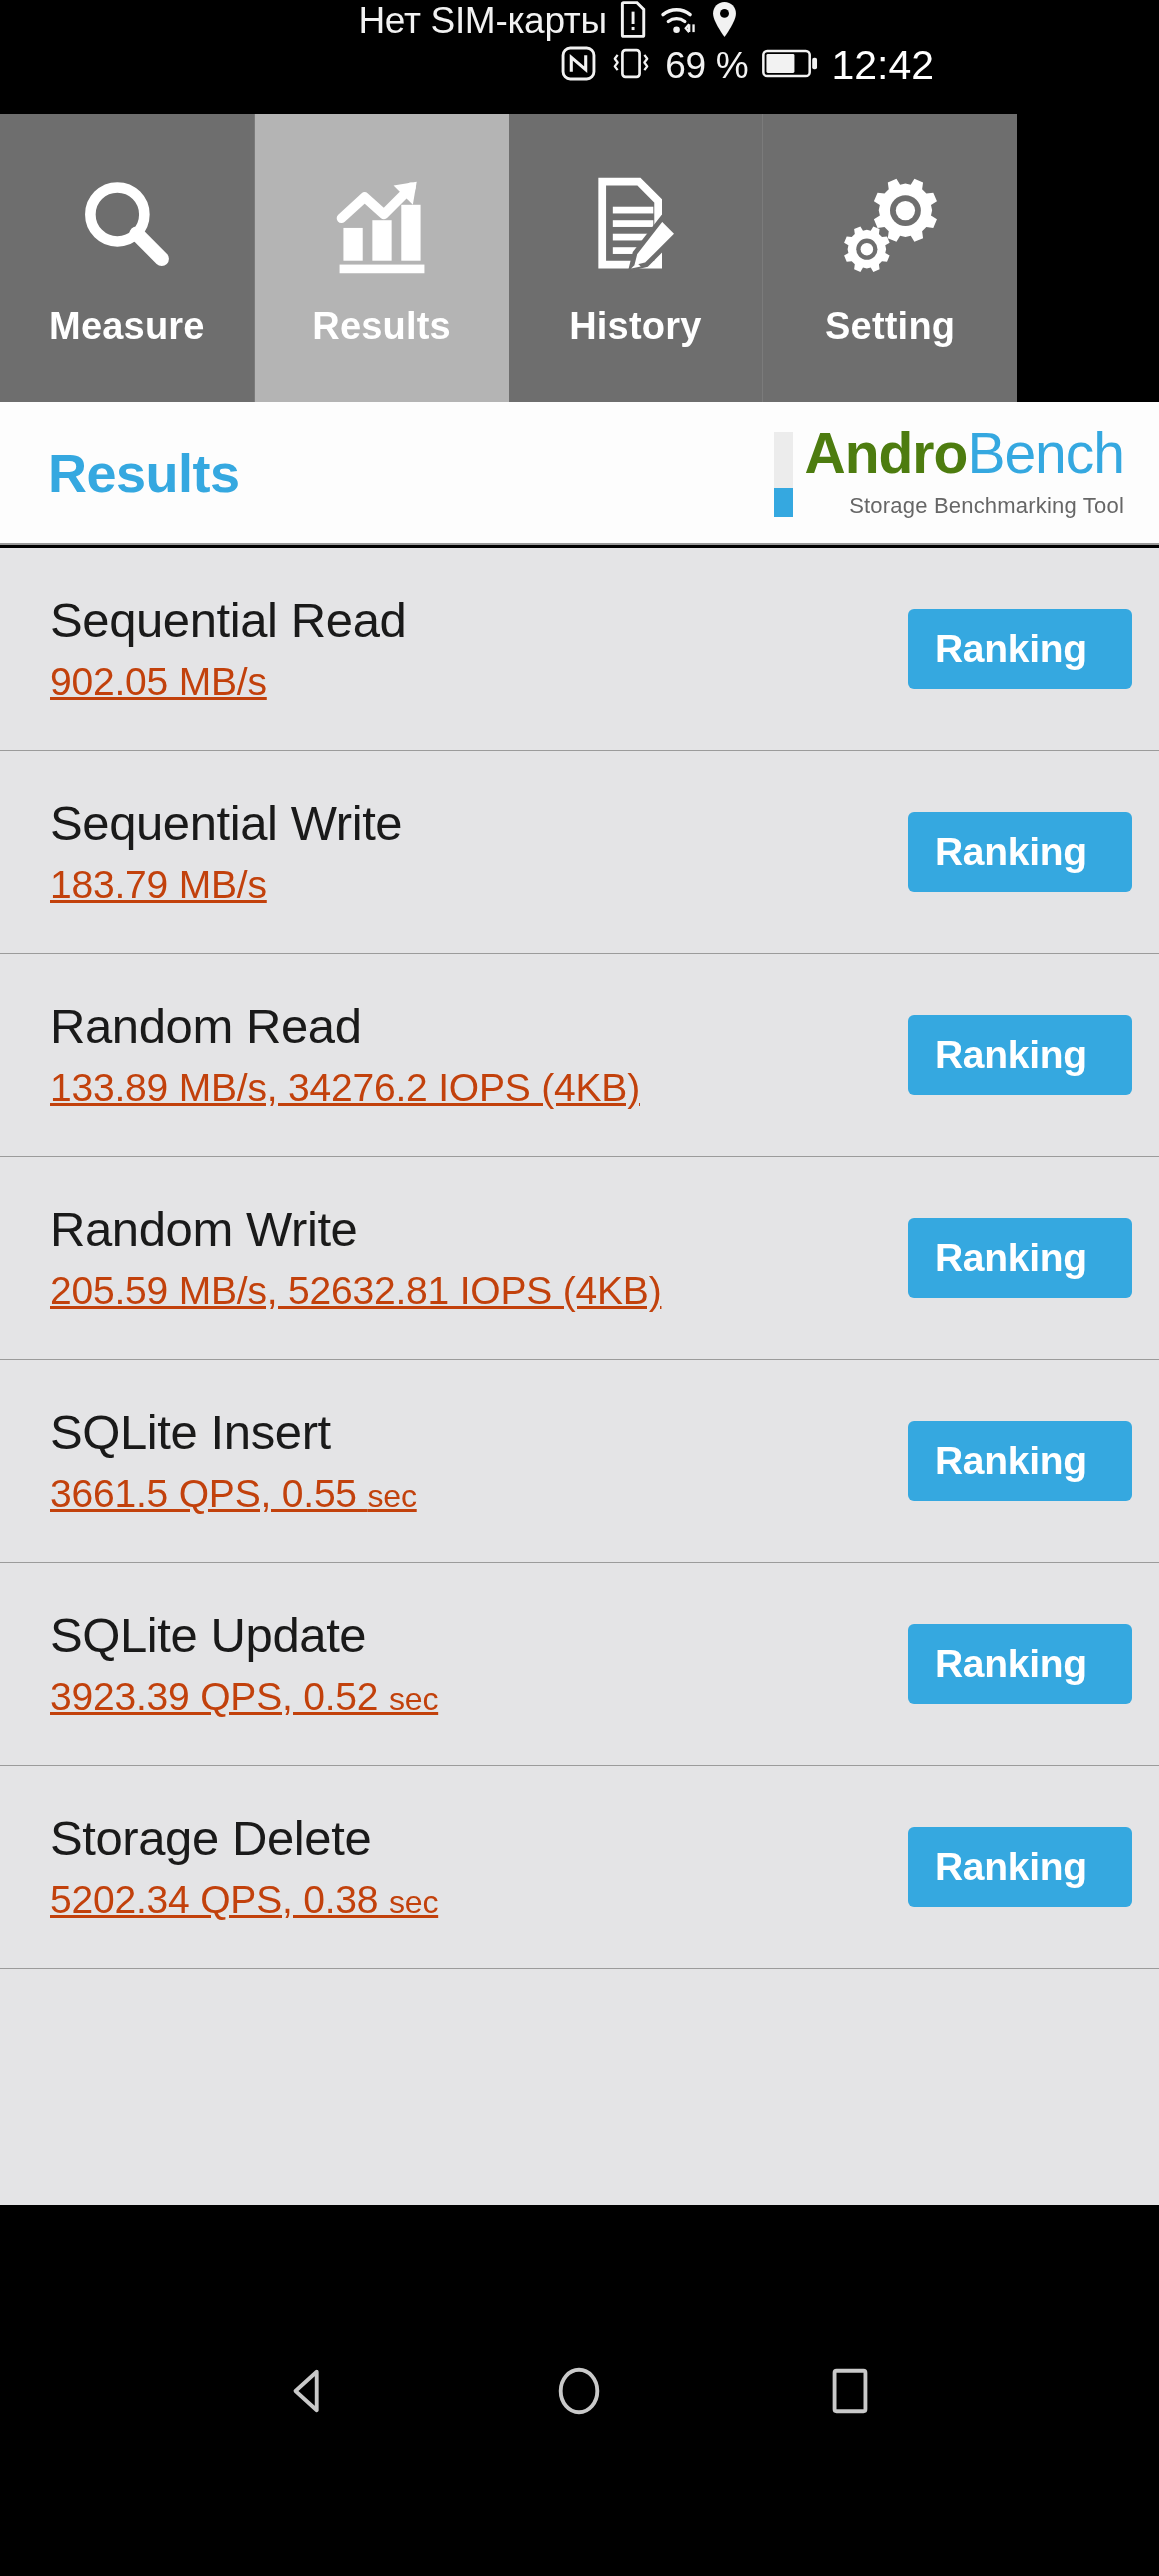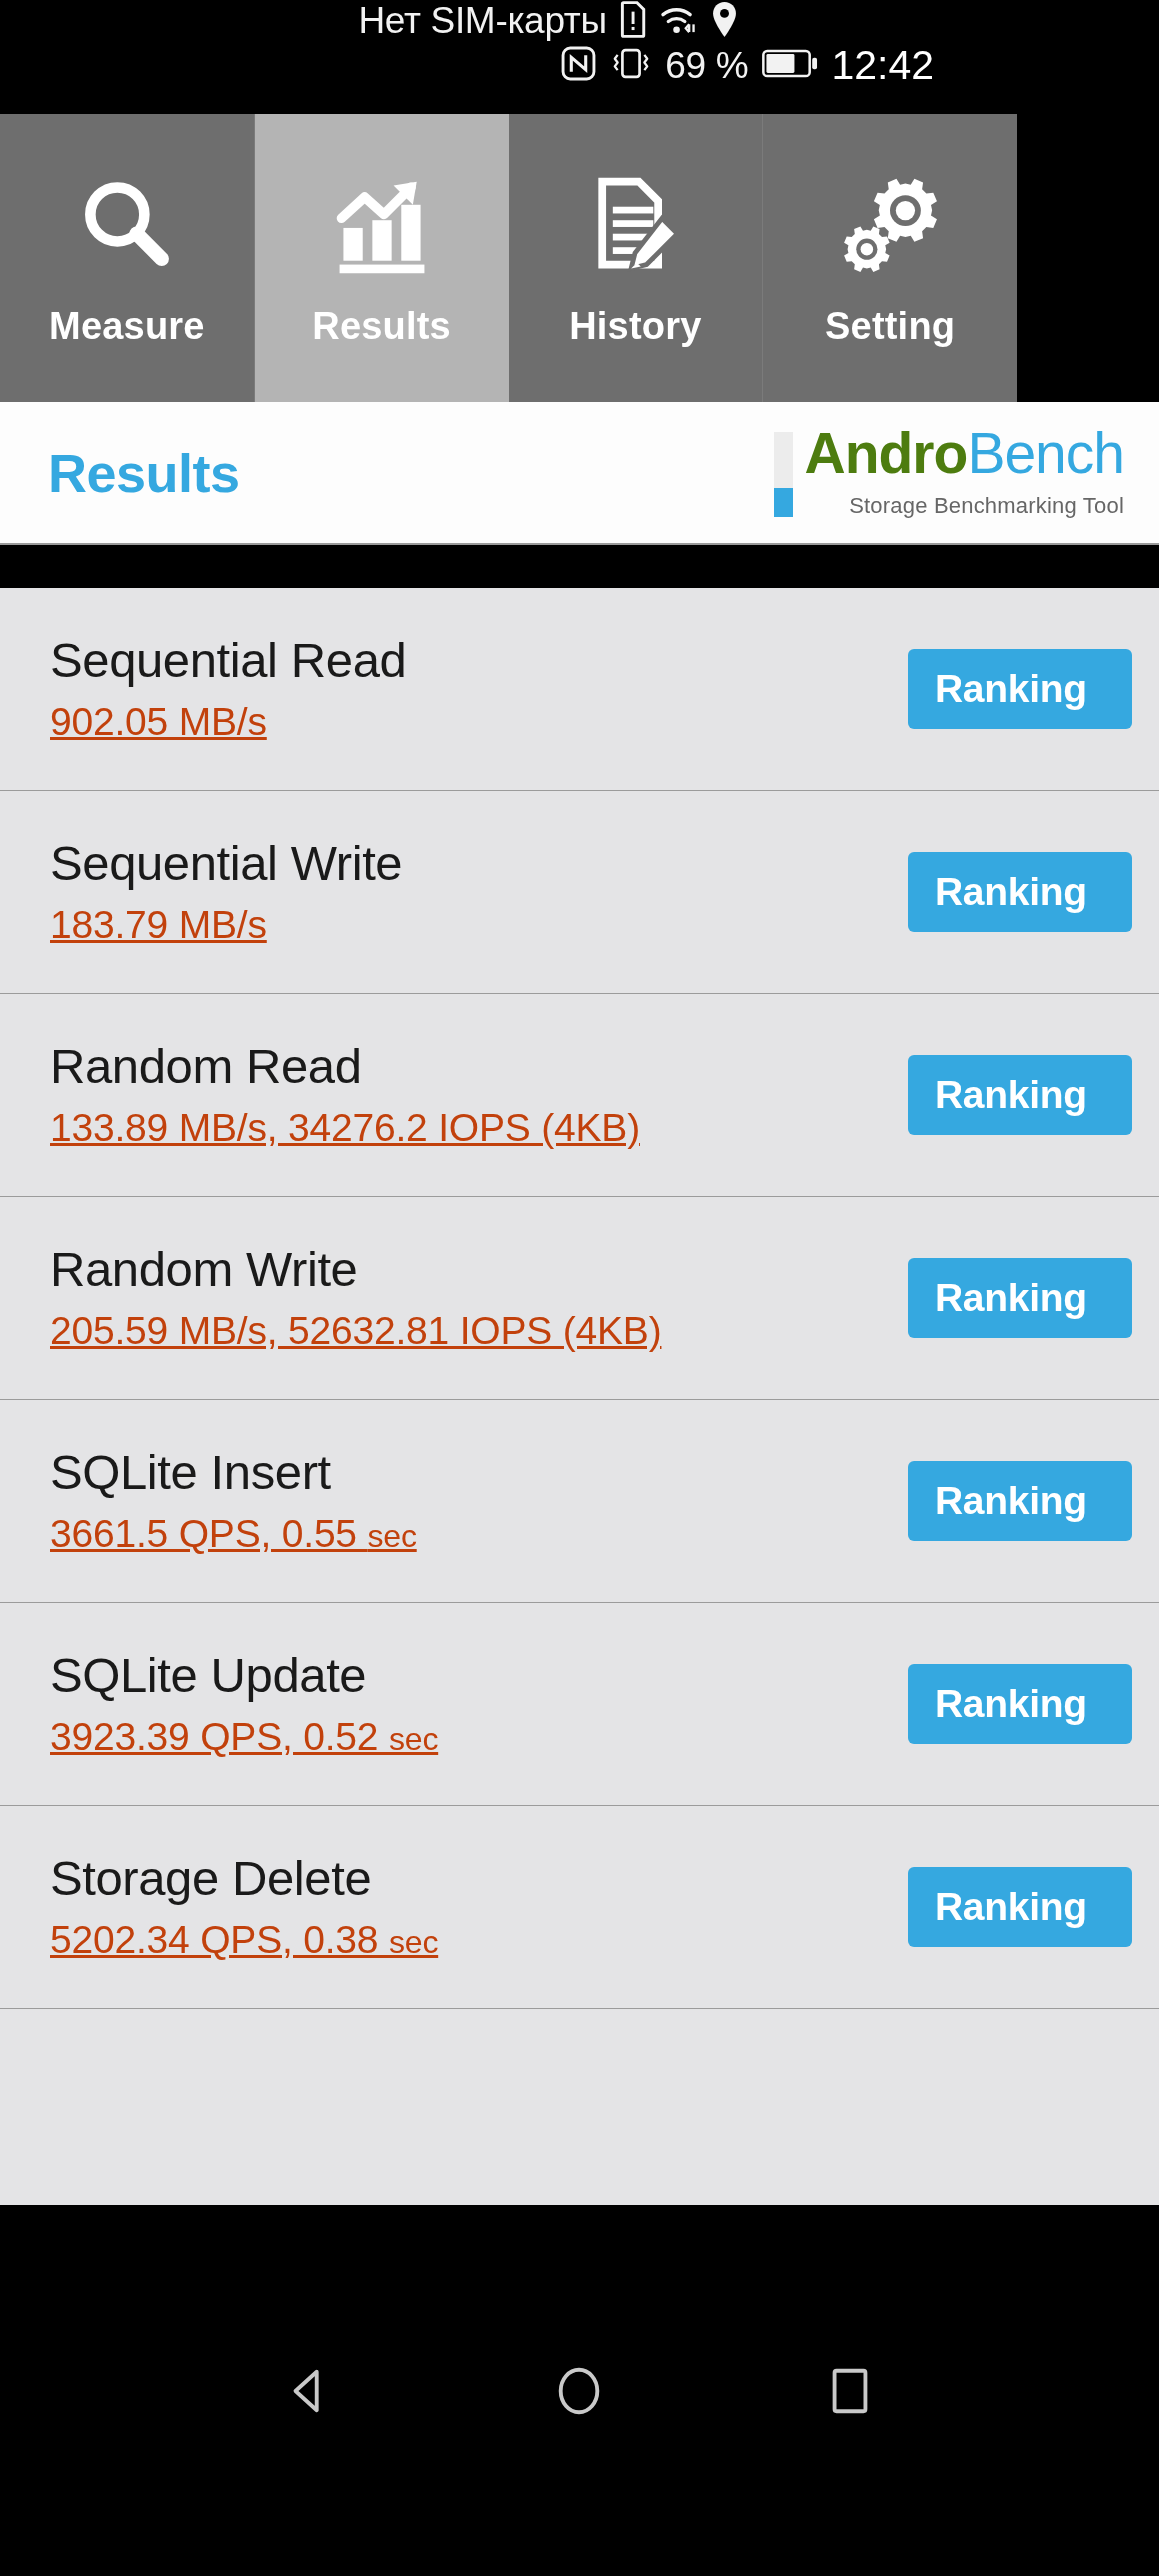--- a/index.html
+++ b/index.html
@@ -64,21 +64,20 @@
   .logo-bench{ color:#35a8e0; font-weight:normal; }
   .logo-sub{
     color:#666; font-size:22px; text-align:right; margin-top:11px;
     letter-spacing:0.2px; white-space:nowrap;
   }
 
   
   .content{
     position:absolute; left:0; top:548px; width:1159px; height:1657px;
     background:#e4e4e6;
-    margin-top:40px;
   }
   .row{
     position:relative; height:203px; width:1159px;
     display:flex; align-items:center;
     border-bottom:1.9px solid #9b9b9b;
     padding-left:50px; padding-right:27px;
   }
   .row-texts{ display:flex; flex-direction:column; justify-content:center; }
   .row-title{
     color:#1a1a1a; font-size:49px; font-weight:normal;

